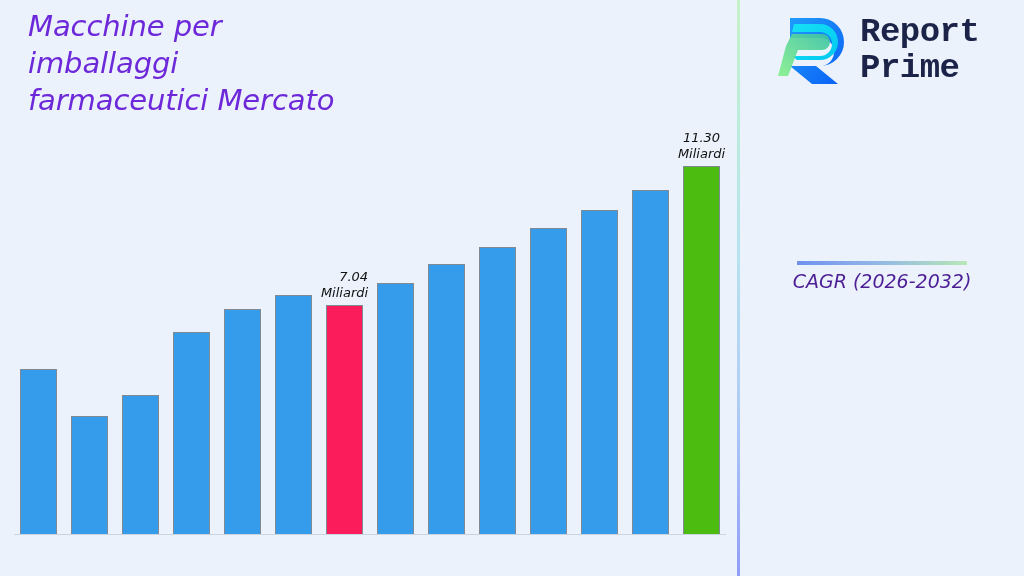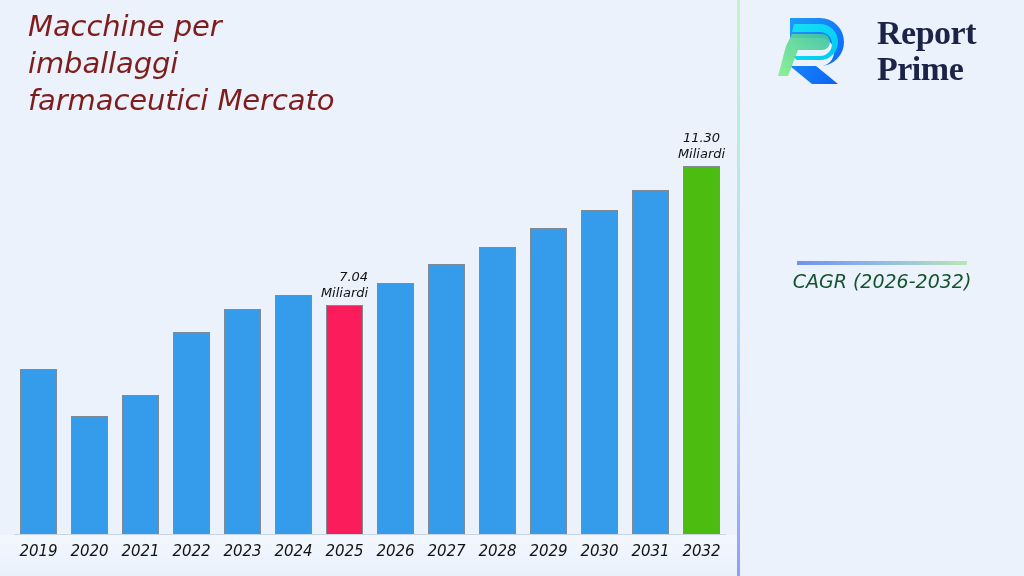--- a/index.html
+++ b/index.html
@@ -29,21 +29,21 @@
 
   #chart-title {
     position: absolute;
     left: 28px;
     top: 8px;
     width: 430px;
     font-family: "DejaVu Sans", sans-serif;
     font-style: italic;
     font-size: 29px;
     line-height: 1.27;
-    color: #7f1d1d;
+    color: #6d28d9;
     letter-spacing: -0.1px;
     white-space: pre-line;
   }
 
   
   #plot {
     position: absolute;
     left: 0;
     top: 130px;
     width: 738px;
@@ -139,28 +139,27 @@
   #logo {
     position: absolute;
     left: 36px;
     top: 12px;
     display: flex;
     align-items: center;
     gap: 12px;
   }
   #logo-mark { width: 72px; height: 78px; flex: none; }
   #logo-text {
-    font-family: Liberation Serif, serif;
+    font-family: Liberation Mono, monospace;
     font-weight: bold;
     font-size: 34px;
     line-height: 1.05;
     color: #1b2348;
     letter-spacing: -0.5px;
     white-space: pre-line;
-    margin-left: 17px;
   }
 
   #cagr-block {
     position: absolute;
     left: 0;
     top: 255px;
     width: 284px;
     text-align: center;
   }
   #cagr-value {
@@ -173,21 +172,21 @@
   #cagr-rule {
     width: 170px;
     height: 4px;
     margin: 6px auto 5px auto;
     background: linear-gradient(90deg, #6f92ef 0%, #8fb6e8 45%, #b9e7b6 100%);
   }
   #cagr-caption {
     font-family: "DejaVu Sans", sans-serif;
     font-style: italic;
     font-size: 19px;
-    color: #14532d;
+    color: #4c1d95;
   }
 </style>
 </head>
 <body>
 
 <div id="page">
 
   <div id="chart-panel">
 
     <div id="chart-title">Macchine per
@@ -238,37 +237,20 @@
         <div class="bar-slot" style="left: 632px; width: 37px; height: 344px;">
           <div class="bar blue" style="height: 344px;"></div>
         </div>
         <div class="bar-slot" style="left: 683px; width: 37px; height: 368px;">
           <div class="bar green" style="height: 368px;"></div>
           <div class="bar-label" style="white-space: pre-line;">11.30
 Miliardi</div>
         </div>
       </div>
 
-    <div id="xaxis-band">
-
-    <div class="xtick" style="left: 38.5px;">2019</div>
-        <div class="xtick" style="left: 89.5px;">2020</div>
-        <div class="xtick" style="left: 140.5px;">2021</div>
-        <div class="xtick" style="left: 191.5px;">2022</div>
-        <div class="xtick" style="left: 242.5px;">2023</div>
-        <div class="xtick" style="left: 293.5px;">2024</div>
-        <div class="xtick" style="left: 344.5px;">2025</div>
-        <div class="xtick" style="left: 395.5px;">2026</div>
-        <div class="xtick" style="left: 446.5px;">2027</div>
-        <div class="xtick" style="left: 497.5px;">2028</div>
-        <div class="xtick" style="left: 548.5px;">2029</div>
-        <div class="xtick" style="left: 599.5px;">2030</div>
-        <div class="xtick" style="left: 650.5px;">2031</div>
-        <div class="xtick" style="left: 701.5px;">2032</div>
-      </div>
   </div>
 
   <div id="divider"></div>
 
   <div id="right-panel">
 
     <div id="logo">
       <span id="logo-mark">
         <svg viewBox="0 0 72 78" width="72" height="78" aria-hidden="true">
           <defs>

